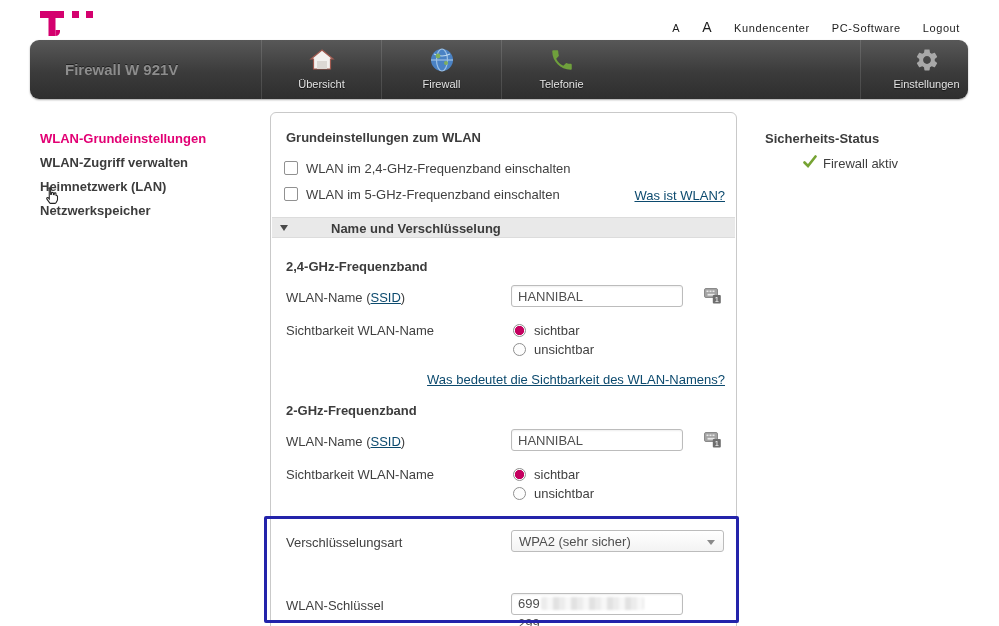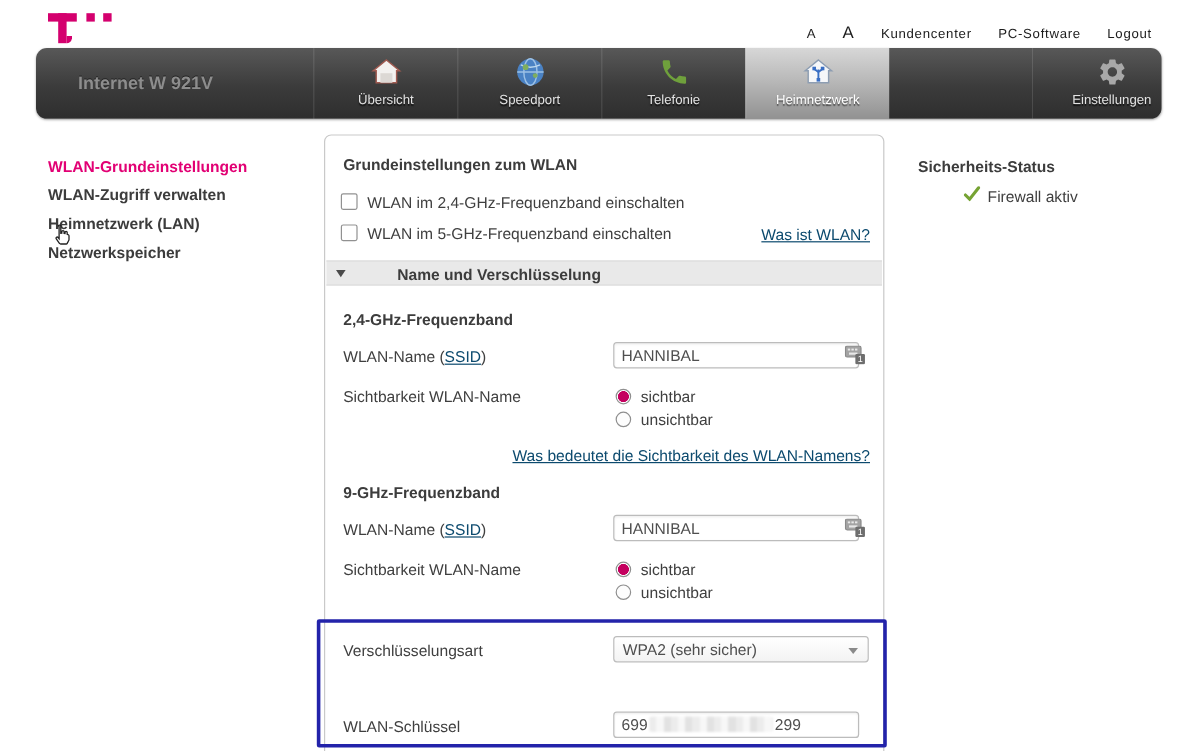--- a/index.html
+++ b/index.html
@@ -41,21 +41,21 @@
   .cb { position:absolute; left:13px; width:14px; height:14px; background:#fff;
         border:1px solid #919191; border-radius:2px; cursor:pointer; }
   .cb-label { position:absolute; left:35px; font-size:13px; color:#3f3f3f; }
   .glink { position:absolute; font-size:13px; color:#0c4a6e; text-decoration:underline; cursor:pointer; }
   .secbar { position:absolute; left:1px; right:1px; top:104px; height:21px; background:#e9e9e9;
             border-top:1px solid #dcdcdc; border-bottom:1px solid #dcdcdc; cursor:pointer; }
   .secbar .tri { position:absolute; left:8px; top:7px; width:0; height:0;
                  border-left:4px solid transparent; border-right:4px solid transparent; border-top:6px solid #4a4a4a; }
   .secbar .sectitle { position:absolute; left:23px; top:3px; font-size:13px; font-weight:bold; color:#3c3c3c;padding-left:36px; }
   .flabel { position:absolute; left:15px; font-size:13px; color:#3f3f3f; }
-  .field { position:absolute; left:240px; width:205px; height:22px; border:1px solid #bcbcbc; border-radius:3px;
+  .field { position:absolute; left:240px; width:172px; height:22px; border:1px solid #bcbcbc; border-radius:3px;
            background:#fff; font-size:13px; color:#4f4f4f; padding:0 20px 0 6px;
            font-family:"Liberation Sans",sans-serif; box-shadow:inset 0 1px 2px rgba(0,0,0,.07); }
   .kb-icon { position:absolute; left:433px; width:17px; height:16px; }
   .radio { position:absolute; left:242px; width:13px; height:13px; border-radius:50%;
            border:1px solid #8f8f8f; background:#fdfdfd; cursor:pointer; }
   .radio.sel { background:radial-gradient(circle, #c4005f 0 56%, #fff 62%); }
   .rlabel { position:absolute; left:263px; font-size:13px; color:#3f3f3f; }
   .dropdown { position:absolute; left:240px; width:213px; height:22px; border:1px solid #bcbcbc; border-radius:3px;
               background:linear-gradient(#ffffff,#f3f3f3); font-size:13px; color:#4f4f4f;
               line-height:21px; padding-left:7px; cursor:pointer; }
@@ -91,21 +91,21 @@
 
   <div class="top-links">
     <span class="fs-small">A</span>
     <span class="fs-large">A</span>
     <a>Kundencenter</a>
     <a>PC-Software</a>
     <a>Logout</a>
   </div>
 
   <div class="navbar">
-    <div class="brand">Internet W 921V</div>
+    <div class="brand">Firewall W 921V</div>
 
     <div class="tab tab1">
       <span class="ticon">
         <svg width="26" height="26" viewBox="0 0 26 26">
           <path d="M13 3 L24 12 L21.5 12 L21.5 22 L4.5 22 L4.5 12 L2 12 Z" fill="#f3f1ef" stroke="#a05a50" stroke-width="1.2"></path>
           <rect x="8" y="14" width="10" height="8" fill="#dcd8d4"></rect>
         </svg>
       </span>
       <span class="tlabel">Übersicht</span>
     </div>
@@ -114,46 +114,32 @@
       <span class="ticon">
         <svg width="26" height="26" viewBox="0 0 26 26">
           <circle cx="13" cy="13" r="11" fill="#4a82c4"></circle>
           <ellipse cx="13" cy="13" rx="5.5" ry="11" fill="none" stroke="#9cc1e6" stroke-width="1.2"></ellipse>
           <line x1="2" y1="13" x2="24" y2="13" stroke="#9cc1e6" stroke-width="1.2"></line>
           <path d="M5 7 Q13 11 21 7" fill="none" stroke="#bcd8ef" stroke-width="1.2"></path>
           <circle cx="9" cy="9" r="2.4" fill="#7fae5e"></circle>
           <circle cx="17" cy="16" r="2.0" fill="#7fae5e"></circle>
         </svg>
       </span>
-      <span class="tlabel">Speedport</span>
+      <span class="tlabel">Firewall</span>
     </div>
 
     <div class="tab tab3">
       <span class="ticon">
         <svg width="26" height="26" viewBox="0 0 24 24">
           <path d="M6.62 10.79c1.44 2.83 3.76 5.14 6.59 6.59l2.2-2.21c.27-.27.67-.36 1.02-.24 1.12.37 2.33.57 3.57.57.55 0 1 .45 1 1V20c0 .55-.45 1-1 1-9.39 0-17-7.61-17-17 0-.55.45-1 1-1h3.5c.55 0 1 .45 1 1 0 1.25.2 2.45.57 3.57.11.35.03.74-.25 1.02l-2.2 2.2z" fill="#6fa03c"></path>
         </svg>
       </span>
       <span class="tlabel">Telefonie</span>
     </div>
 
-    <div class="tab tab4 active">
-      <span class="ticon">
-        <svg width="26" height="26" viewBox="0 0 26 26">
-          <path d="M13 3 L24 12 L21.5 12 L21.5 22 L4.5 22 L4.5 12 L2 12 Z" fill="#f6f7f9" stroke="#8d9db2" stroke-width="1.2"></path>
-          <line x1="13" y1="11" x2="13" y2="19" stroke="#3a6fc4" stroke-width="1.6"></line>
-          <line x1="13" y1="13" x2="9.5" y2="10.5" stroke="#3a6fc4" stroke-width="1.6"></line>
-          <line x1="13" y1="13" x2="16.5" y2="10.5" stroke="#3a6fc4" stroke-width="1.6"></line>
-          <rect x="8" y="8.6" width="3" height="3" fill="#3a6fc4"></rect>
-          <rect x="15" y="8.6" width="3" height="3" fill="#3a6fc4"></rect>
-          <rect x="11.5" y="18" width="3" height="3" fill="#3a6fc4"></rect>
-        </svg>
-      </span>
-      <span class="tlabel">Heimnetzwerk</span>
-    </div>
 
     <div class="tab tab5">
       <span class="ticon">
         <svg width="26" height="26" viewBox="0 0 24 24">
           <path d="M19.14 12.94c.04-.3.06-.61.06-.94 0-.32-.02-.64-.07-.94l2.03-1.58c.18-.14.23-.41.12-.61l-1.92-3.32c-.12-.22-.37-.29-.59-.22l-2.39.96c-.5-.38-1.03-.7-1.62-.94l-.36-2.54c-.04-.24-.24-.41-.48-.41h-3.84c-.24 0-.43.17-.47.41l-.36 2.54c-.59.24-1.13.57-1.62.94l-2.39-.96c-.22-.08-.47 0-.59.22L2.74 8.87c-.12.21-.08.47.12.61l2.03 1.58c-.05.3-.09.63-.09.94s.02.64.07.94l-2.03 1.58c-.18.14-.23.41-.12.61l1.92 3.32c.12.22.37.29.59.22l2.39-.96c.5.38 1.03.7 1.62.94l.36 2.54c.05.24.24.41.48.41h3.84c.24 0 .44-.17.47-.41l.36-2.54c.59-.24 1.13-.56 1.62-.94l2.39.96c.22.08.47 0 .59-.22l1.92-3.32c.12-.22.07-.47-.12-.61l-2.01-1.58zM12 15.6c-1.98 0-3.6-1.62-3.6-3.6s1.62-3.6 3.6-3.6 3.6 1.62 3.6 3.6-1.62 3.6-3.6 3.6z" fill="#a8a8a8"></path>
         </svg>
       </span>
       <span class="tlabel">Einstellungen</span>
     </div>
   </div>
@@ -205,21 +191,21 @@
     </span>
 
     <div class="flabel" style="top:210px;">Sichtbarkeit WLAN-Name</div>
     <span class="radio sel" style="top:211px;"></span>
     <span class="rlabel" style="top:210px;">sichtbar</span>
     <span class="radio" style="top:230px;"></span>
     <span class="rlabel" style="top:229px;">unsichtbar</span>
 
     <a class="glink" style="top:259px; right:11px;">Was bedeutet die Sichtbarkeit des WLAN-Namens?</a>
 
-    <div class="h1" style="top:290px;">9-GHz-Frequenzband</div>
+    <div class="h1" style="top:290px;">2-GHz-Frequenzband</div>
 
     <div class="flabel" style="top:321px;">
       <span>WLAN-Name (</span><a class="glink" style="position:static;">SSID</a><span>)</span>
     </div>
     <input class="field" style="top: 316px;" value="HANNIBAL">
     <span class="kb-icon" style="top:319px;">
       <svg width="17" height="16" viewBox="0 0 17 16">
         <rect x="0.5" y="0.5" width="13" height="9" rx="1.5" fill="#a3a3a3" stroke="#8a8a8a"></rect>
         <g fill="#e8e8e8">
             <rect x="2.5" y="2.5" width="2" height="1.6"></rect>

